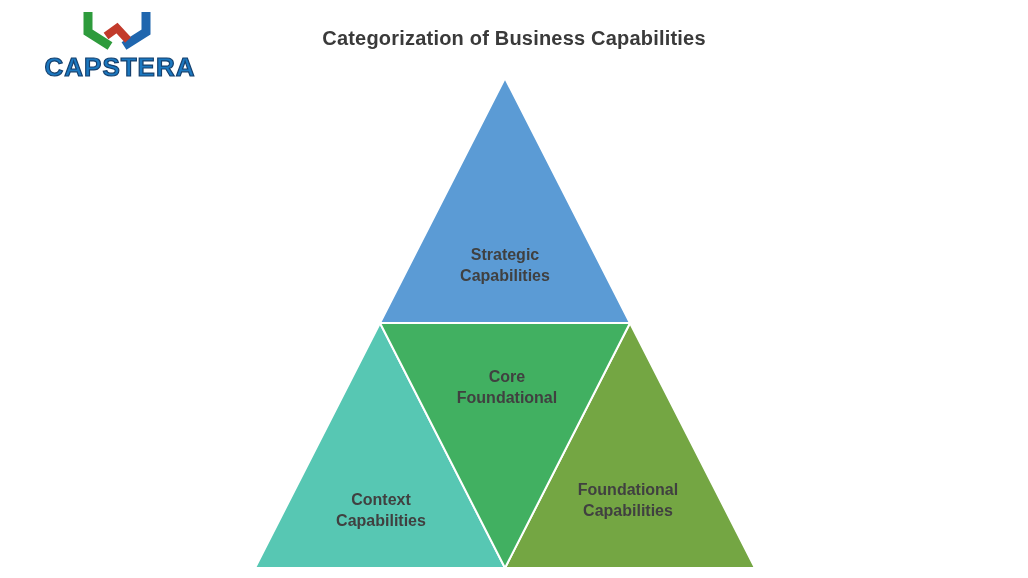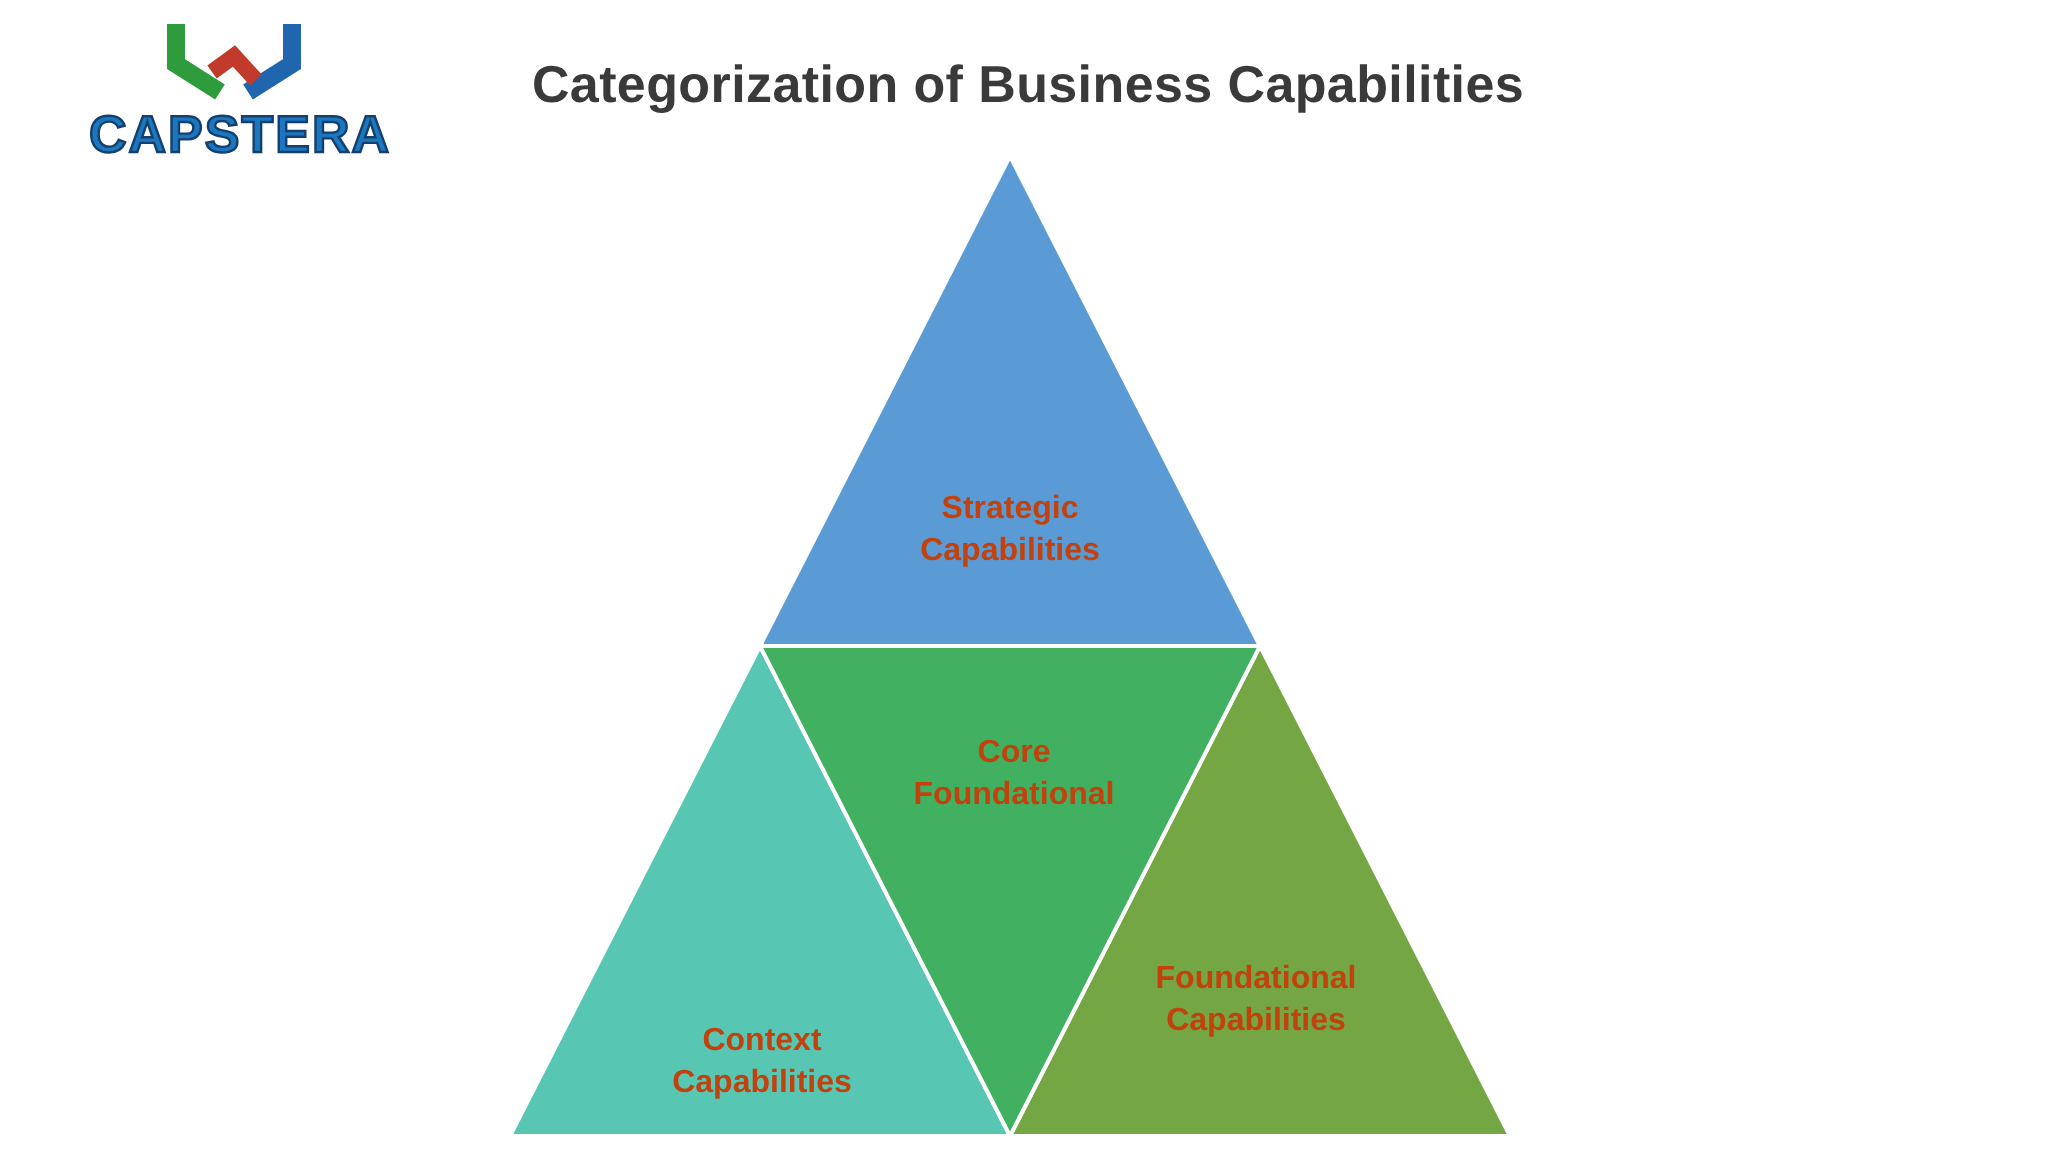--- a/index.html
+++ b/index.html
@@ -18,21 +18,21 @@
     width: 1028px;
     height: 544px;
     background: #ffffff;
   }
   .title {
     position: absolute;
     top: 27px;
     left: 0;
     width: 1028px;
     text-align: center;
-    font-size: 26px;
+    font-size: 20px;
     font-weight: 700;
     color: #3a3a3a;
     letter-spacing: 0.2px;
   }
   .logo {
     position: absolute;
     top: 6px;
     left: 30px;
     width: 180px;
     height: 76px;
@@ -55,29 +55,29 @@
     -webkit-text-stroke: 1.2px #15406e;
   }
   .pyramid-svg {
     position: absolute;
     left: 0;
     top: 0;
   }
   .tri-label {
     position: absolute;
     text-align: center;
-    color: #c2410c;
+    color: #404040;
     font-weight: 700;
     font-size: 16px;
     line-height: 21px;
     white-space: pre-line;
   }
   .label-strategic   { left: 395px; top: 244px; width: 220px; }
   .label-core        { left: 397px; top: 366px; width: 220px; }
-  .label-context     { left: 271px; top: 510px; width: 220px; }
+  .label-context     { left: 271px; top: 489px; width: 220px; }
   .label-foundational{ left: 518px; top: 479px; width: 220px; }
 </style>
 </head>
 <body>
 
 <div class="page">
 
   <div class="logo">
     <svg class="logo-icon" width="112" height="46" viewBox="0 0 112 46" aria-hidden="true">
       <polyline points="26,4 26,24 48,38" fill="none" stroke="#2E9B3C" stroke-width="9"></polyline>

